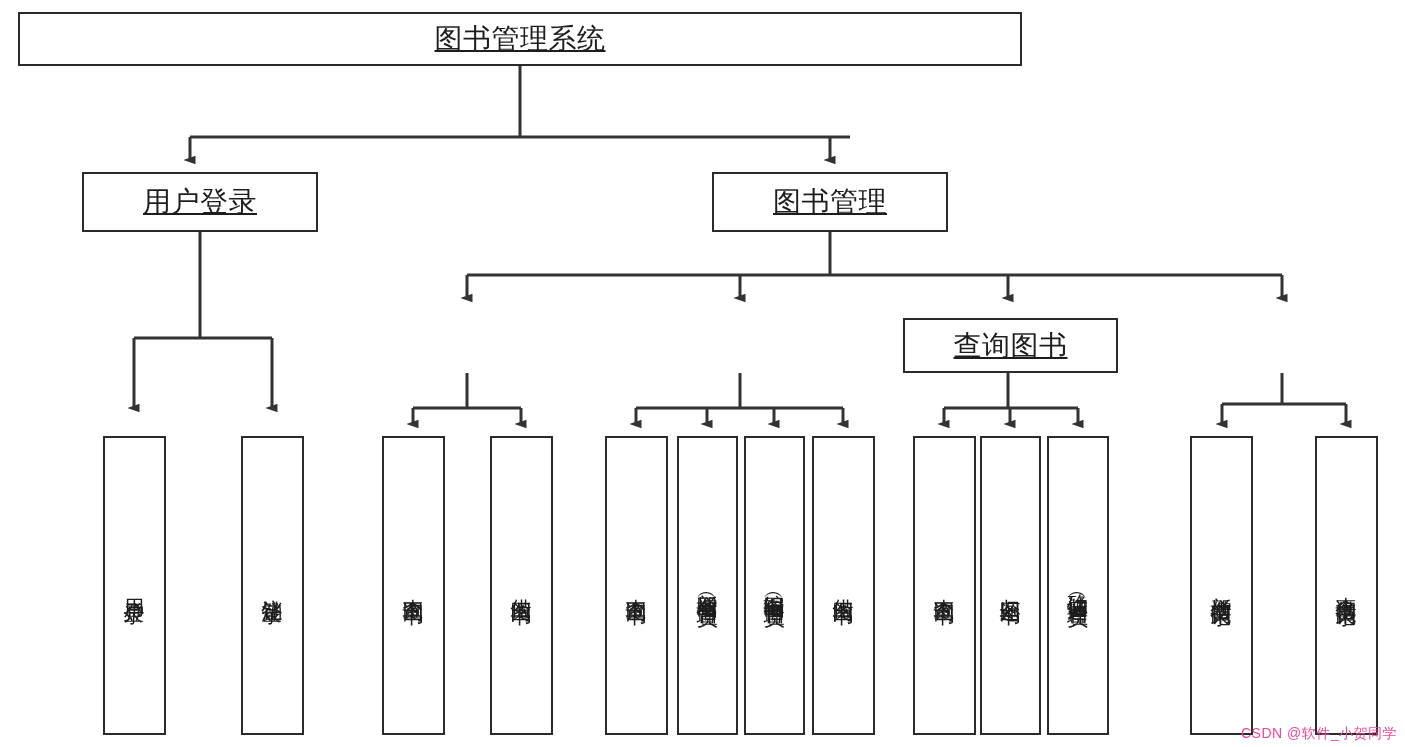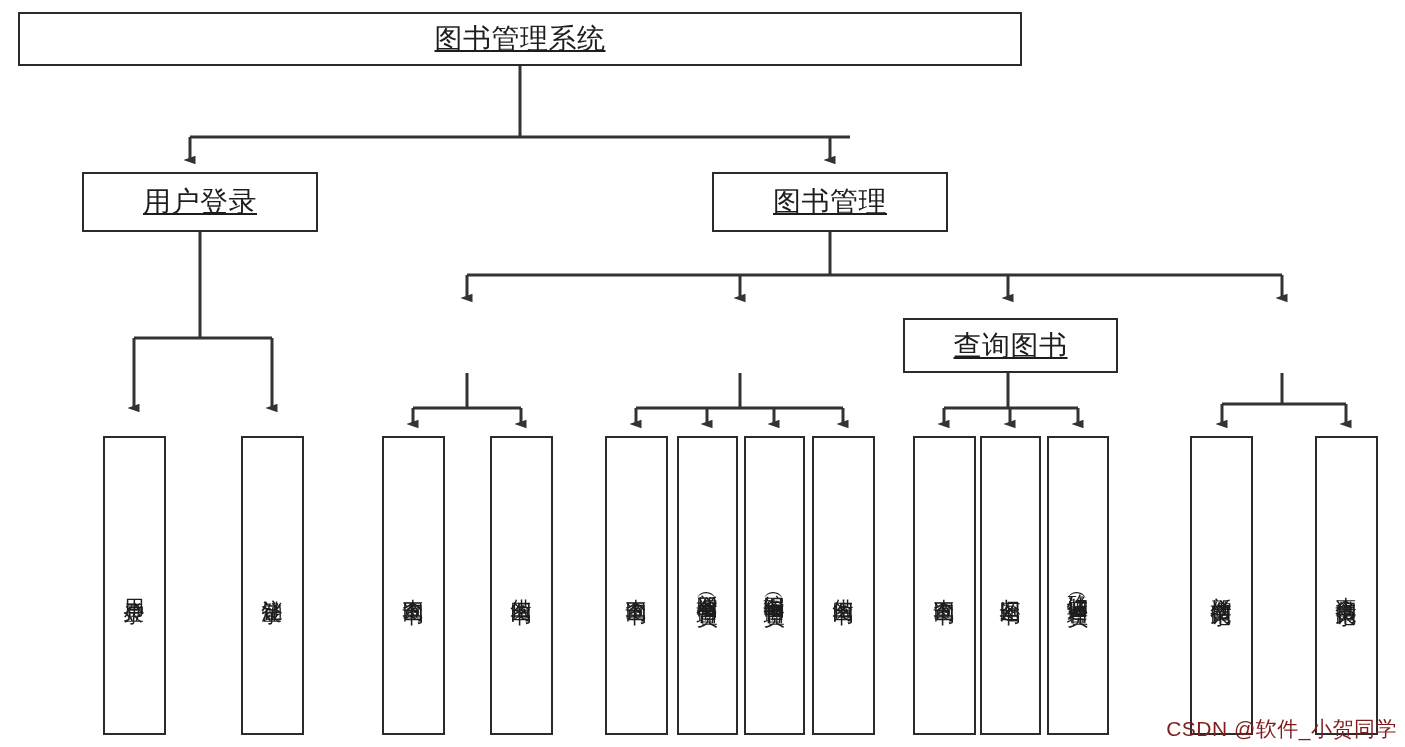--- a/index.html
+++ b/index.html
@@ -55,22 +55,22 @@
     writing-mode: vertical-rl;
     text-orientation: upright;
     font-size: 21px;
     letter-spacing: 2px;
     line-height: 1.1;
   }
   #watermark {
     position: absolute;
     right: 8px;
     bottom: 4px;
-    font-size: 21px;
-    color: #7f1d1d;
+    font-size: 14px;
+    color: #ec4899;
     z-index: 5;
     white-space: nowrap;
     letter-spacing: 0.5px;
   }
 </style>
 </head>
 <body>
 
 <div id="diagram-root">
 

